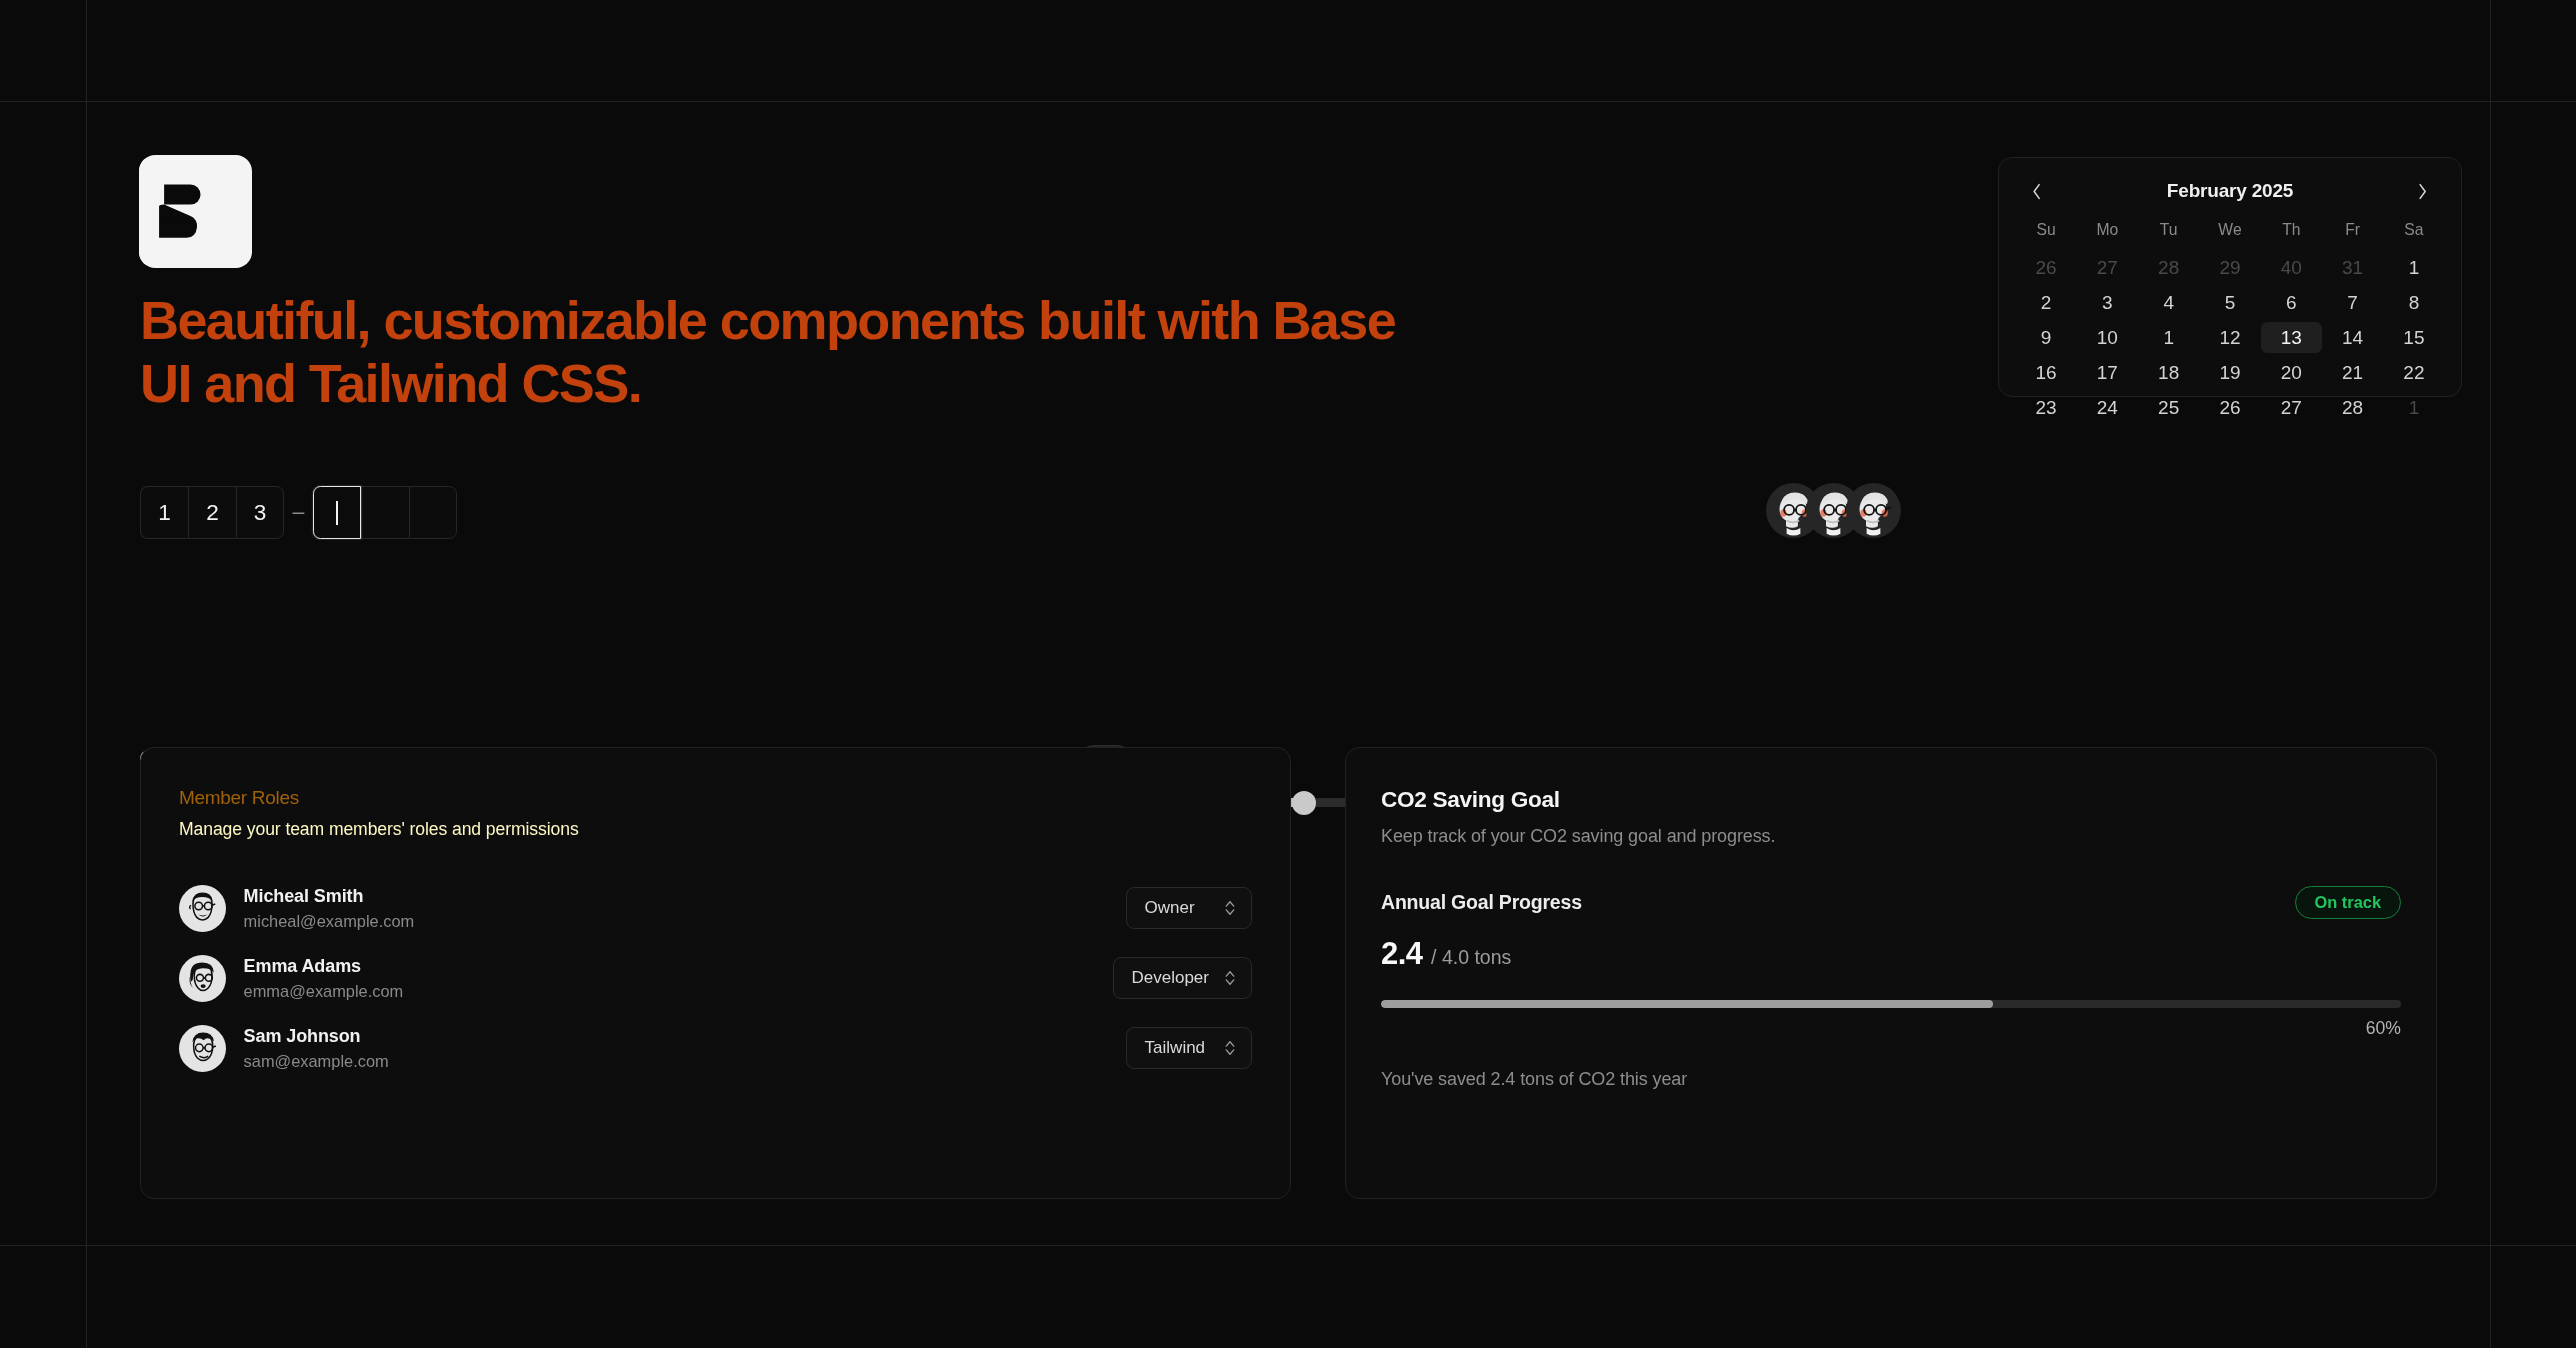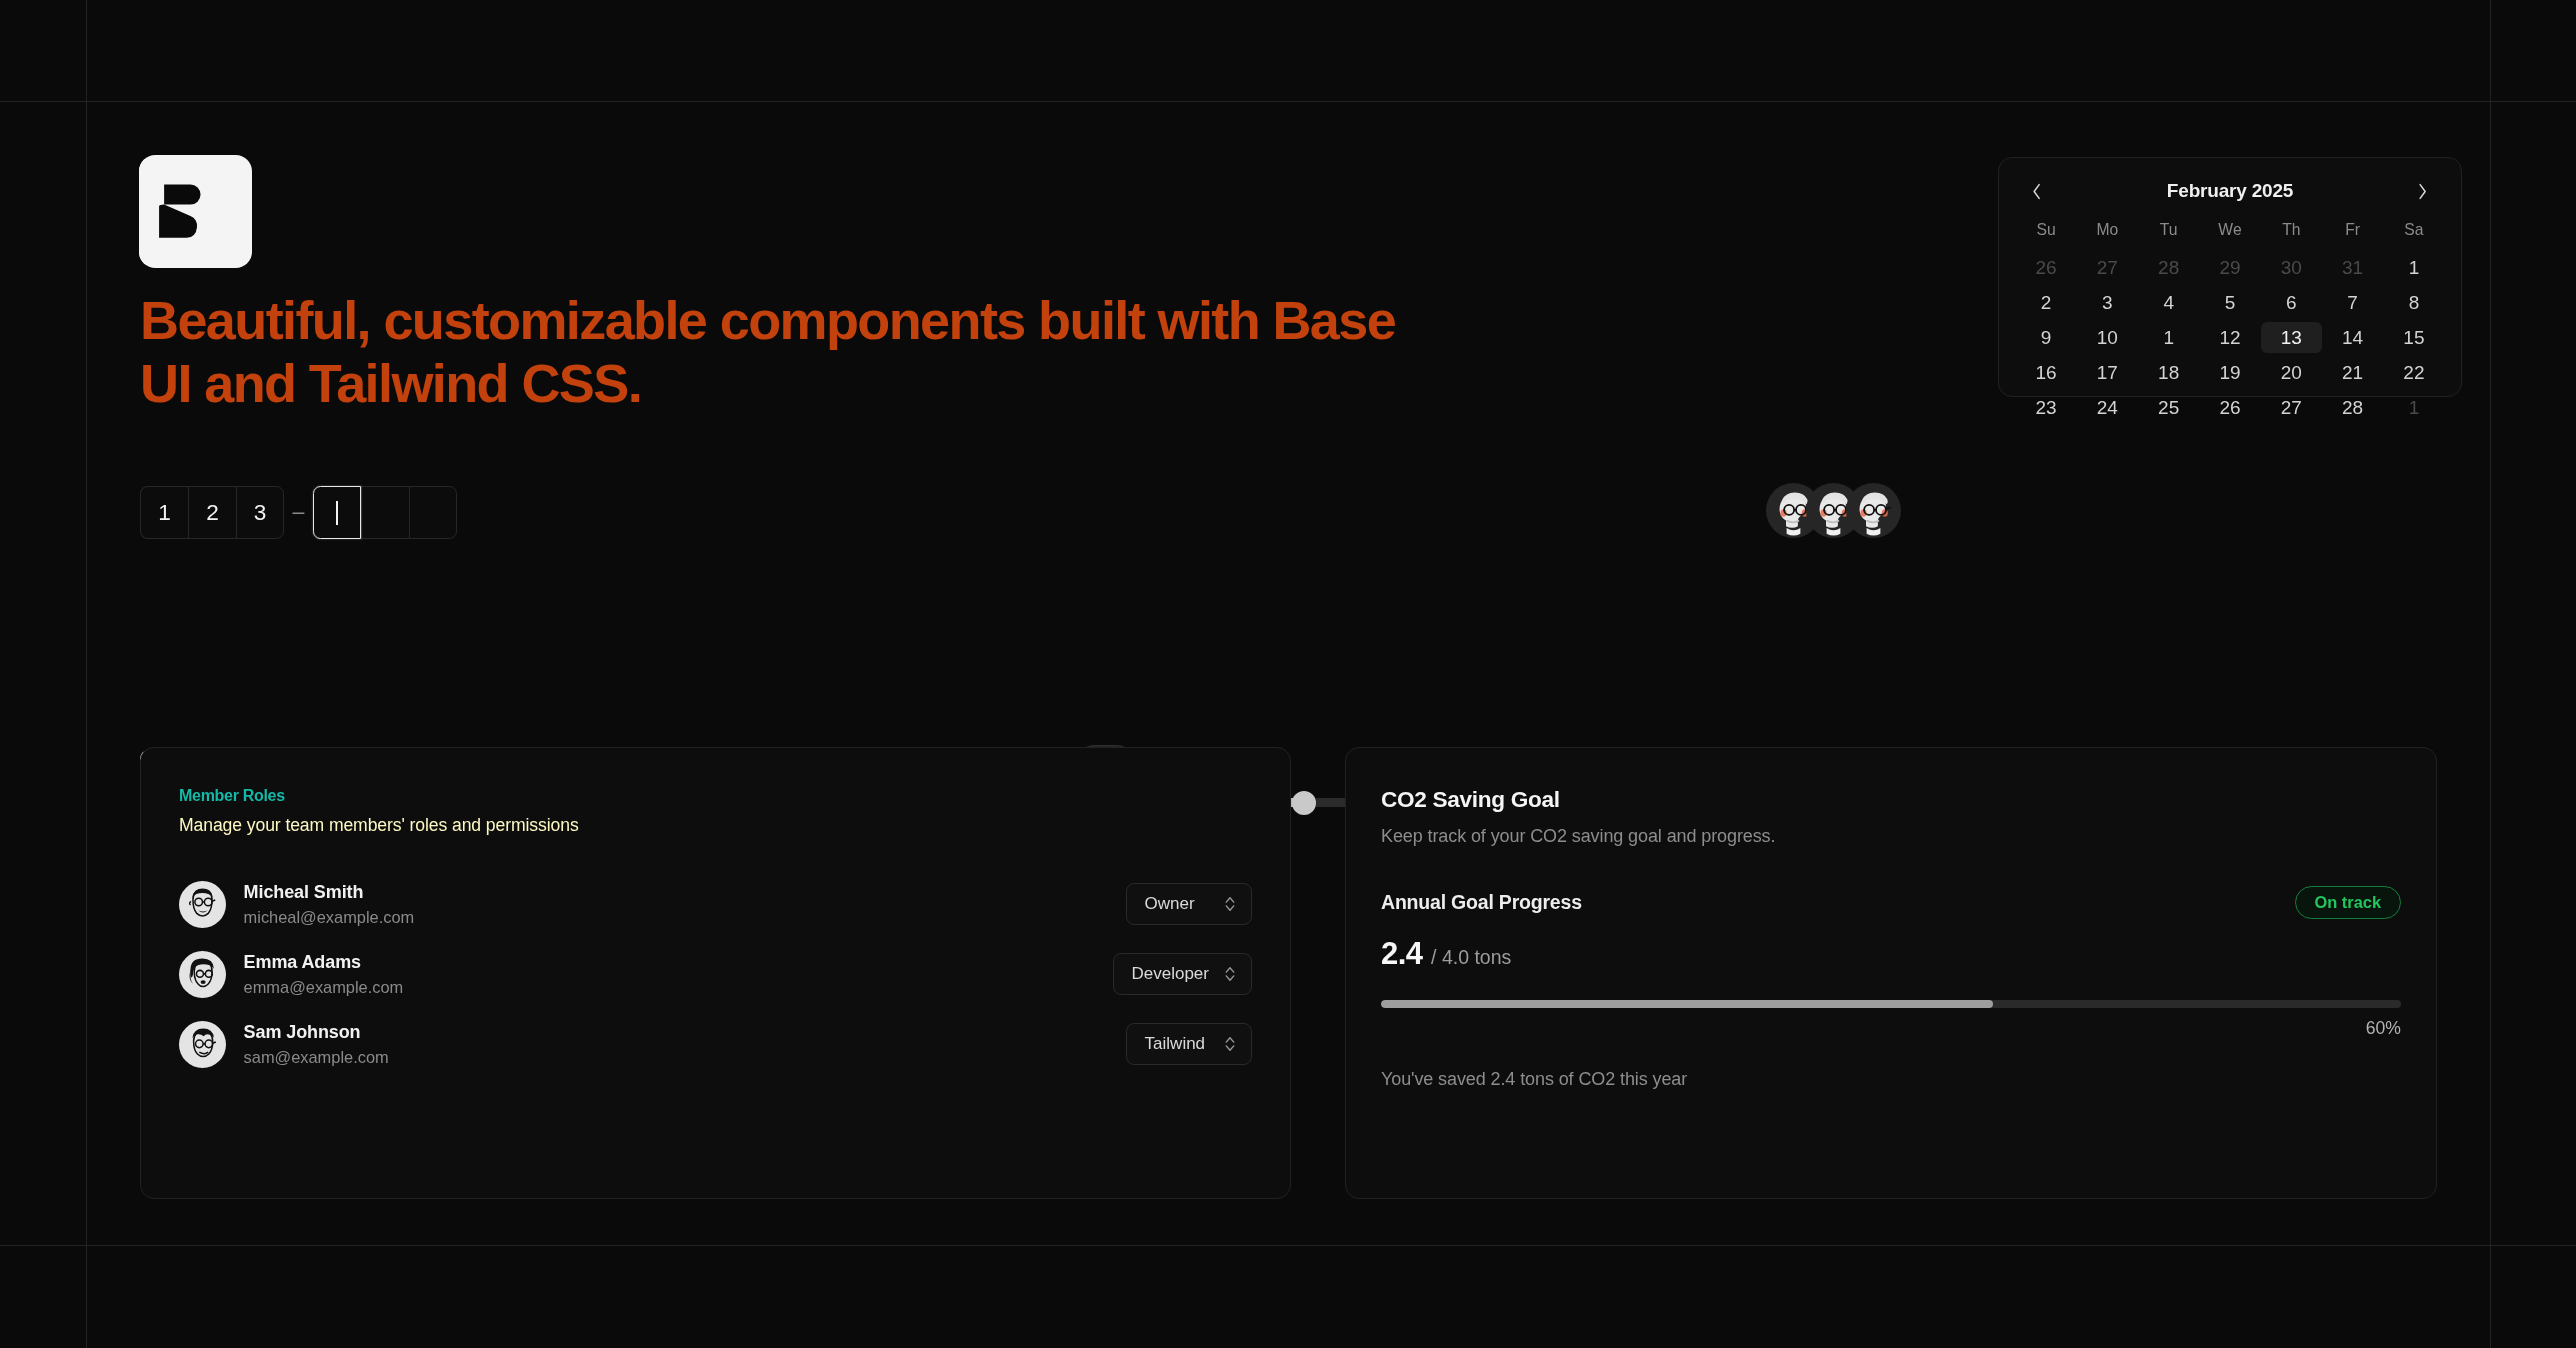--- a/index.html
+++ b/index.html
@@ -138,21 +138,21 @@
   
   .card {
     position: absolute;
     background: #0d0d0d;
     border: 1.3px solid #222222;
     border-radius: 14px;
   }
 
   
   .card-members { left: 53px; top: 645px; width: 1151px; height: 452px; }
-  .card-title { color: #14b8a6; font-size: 16px; font-weight: 700; letter-spacing: -0.3px; }
+  .card-title { color: #a16207; font-size: 19px; font-weight: 400; letter-spacing: -0.3px; }
   .card-sub { color: #fef9c3; font-size: 17.6px; margin-top: 10px; letter-spacing: -0.1px; }
   .members-inner { padding: 39px 38px 0 38px; }
   .member-list { margin-top: 33px; }
   .member-row {
     display: flex; align-items: center;
     height: 70px;
   }
   .m-avatar {
     width: 47px; height: 47px; border-radius: 50%;
     background: #e4e4e4; overflow: hidden; flex: none;
@@ -457,21 +457,21 @@
         <div class="cal-dow">We</div>
         <div class="cal-dow">Th</div>
         <div class="cal-dow">Fr</div>
         <div class="cal-dow">Sa</div>
       </div>
       <div class="cal-grid" id="cal-days">
           <div class="cal-day muted">26</div>
           <div class="cal-day muted">27</div>
           <div class="cal-day muted">28</div>
           <div class="cal-day muted">29</div>
-          <div class="cal-day muted">30</div>
+          <div class="cal-day muted">40</div>
           <div class="cal-day muted">31</div>
           <div class="cal-day">1</div>
           <div class="cal-day">2</div>
           <div class="cal-day">3</div>
           <div class="cal-day">4</div>
           <div class="cal-day">5</div>
           <div class="cal-day">6</div>
           <div class="cal-day">7</div>
           <div class="cal-day">8</div>
           <div class="cal-day">9</div>

